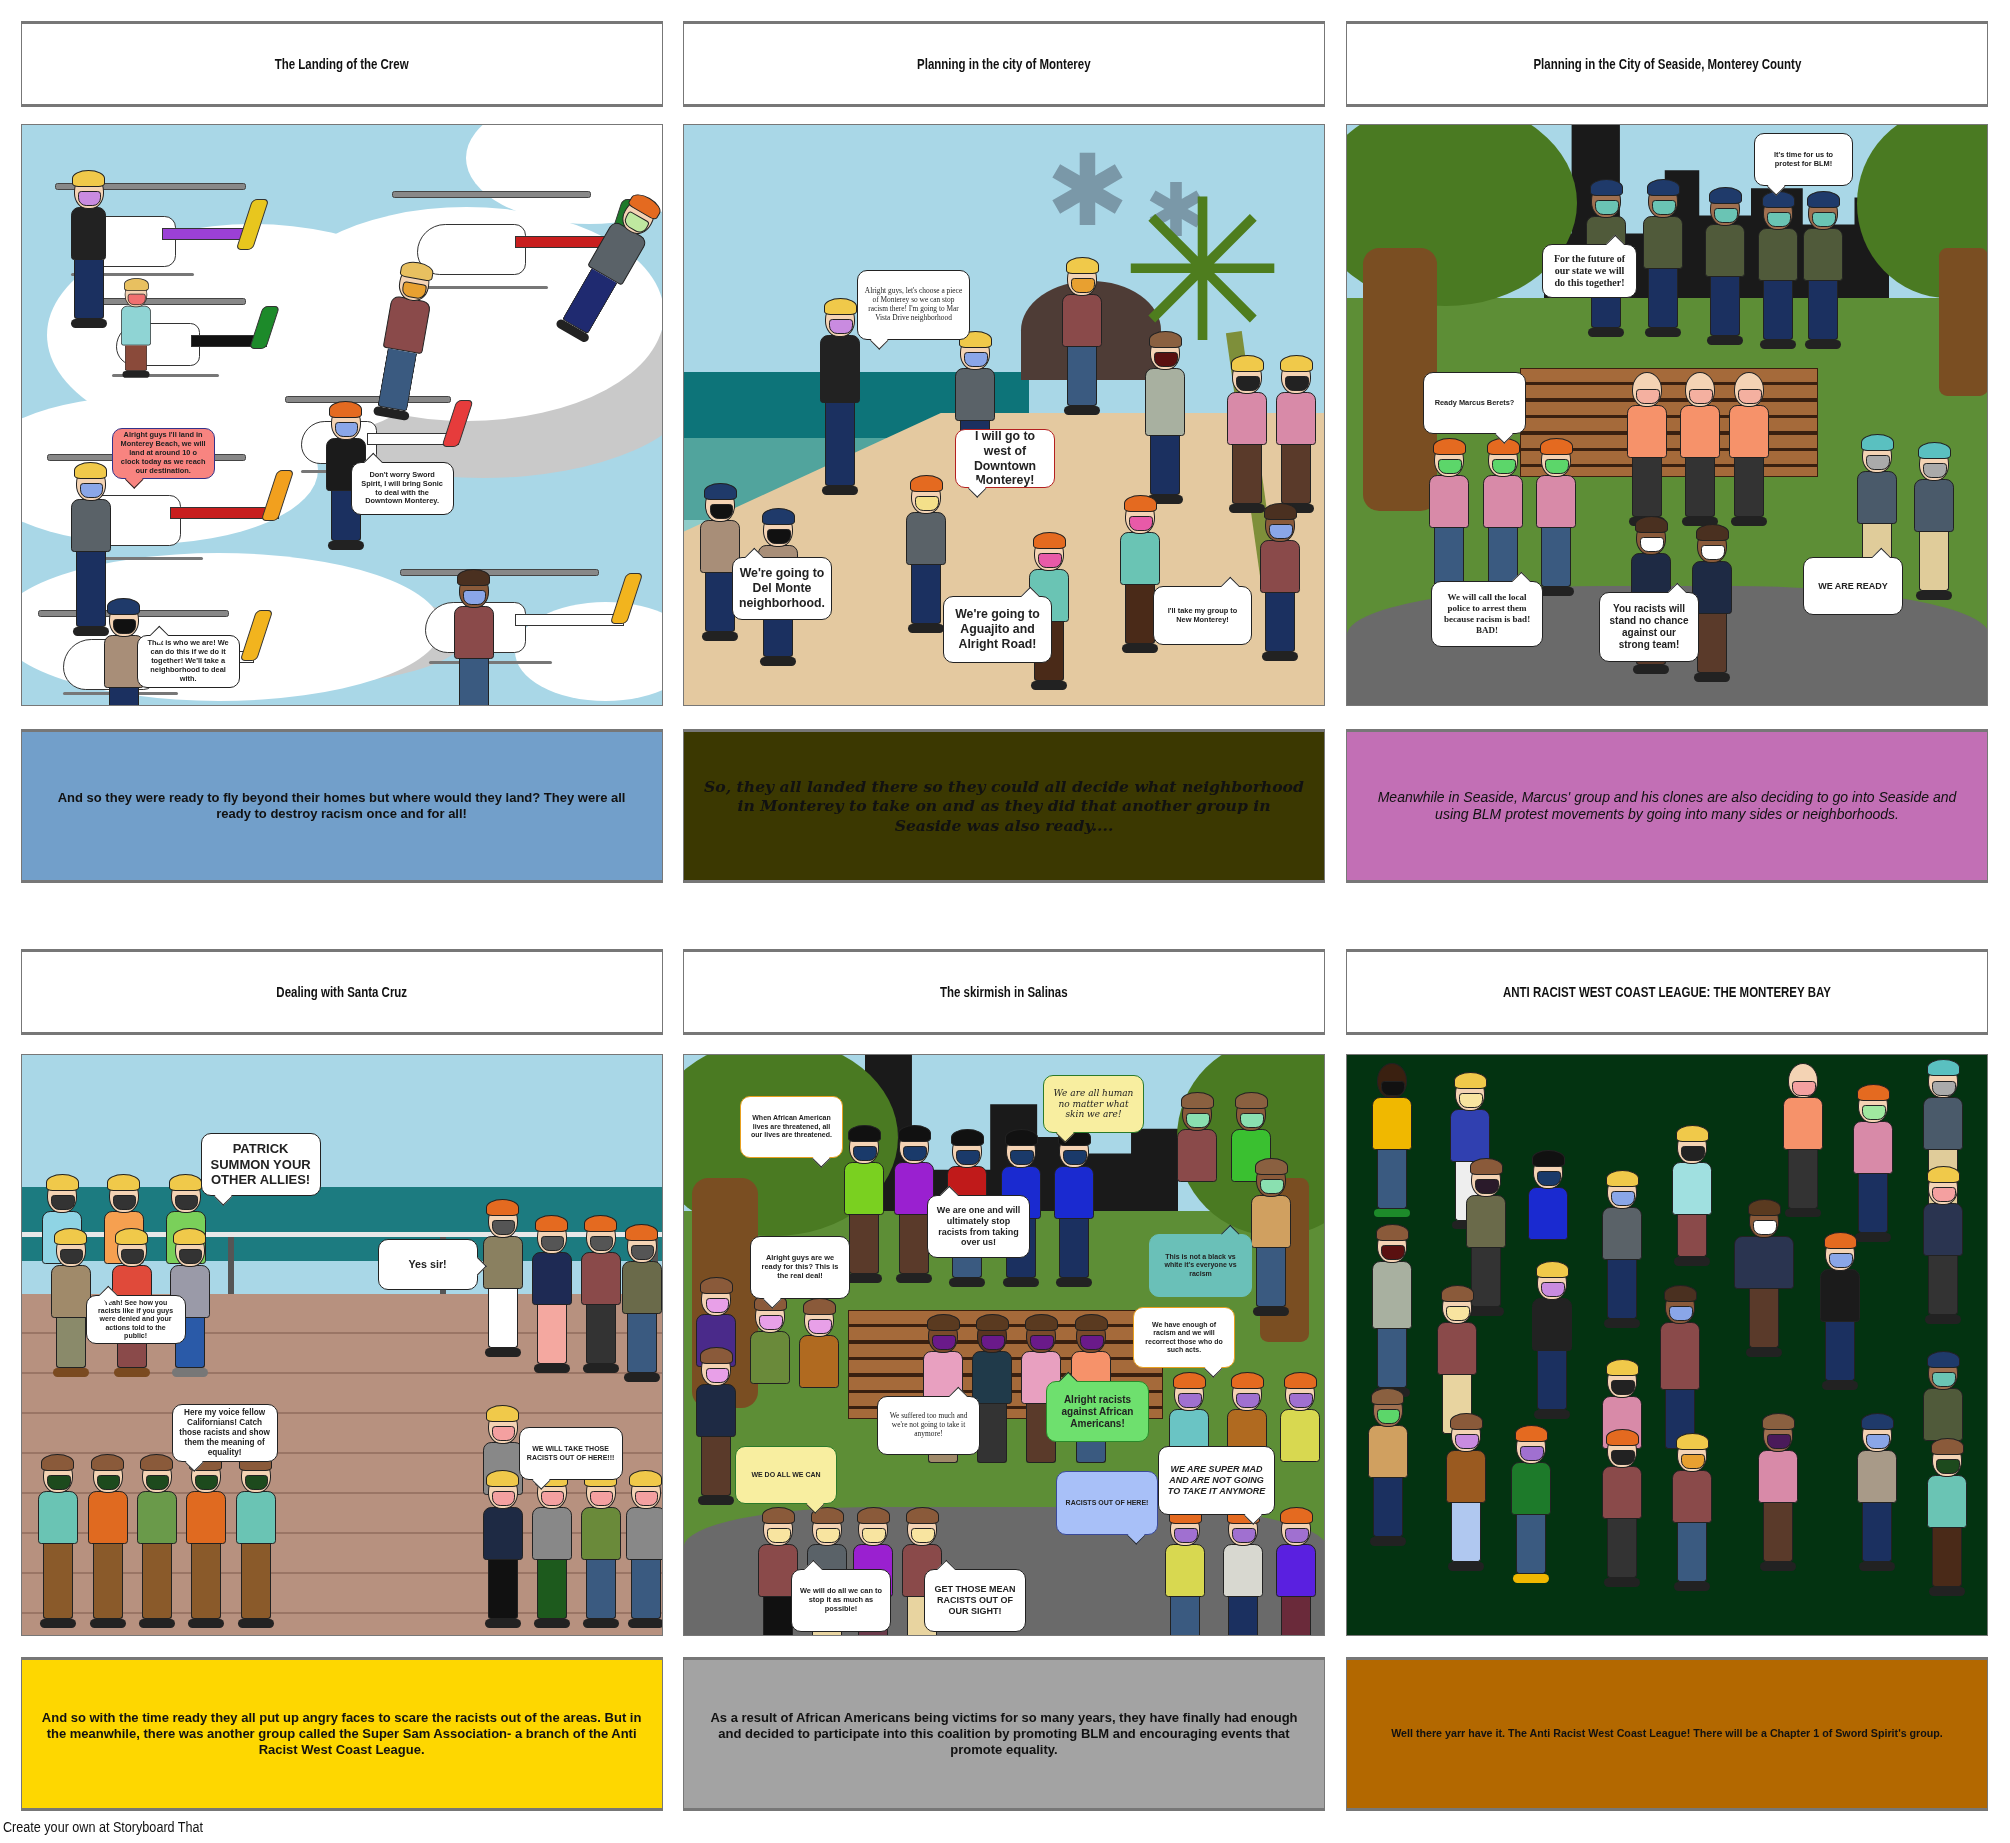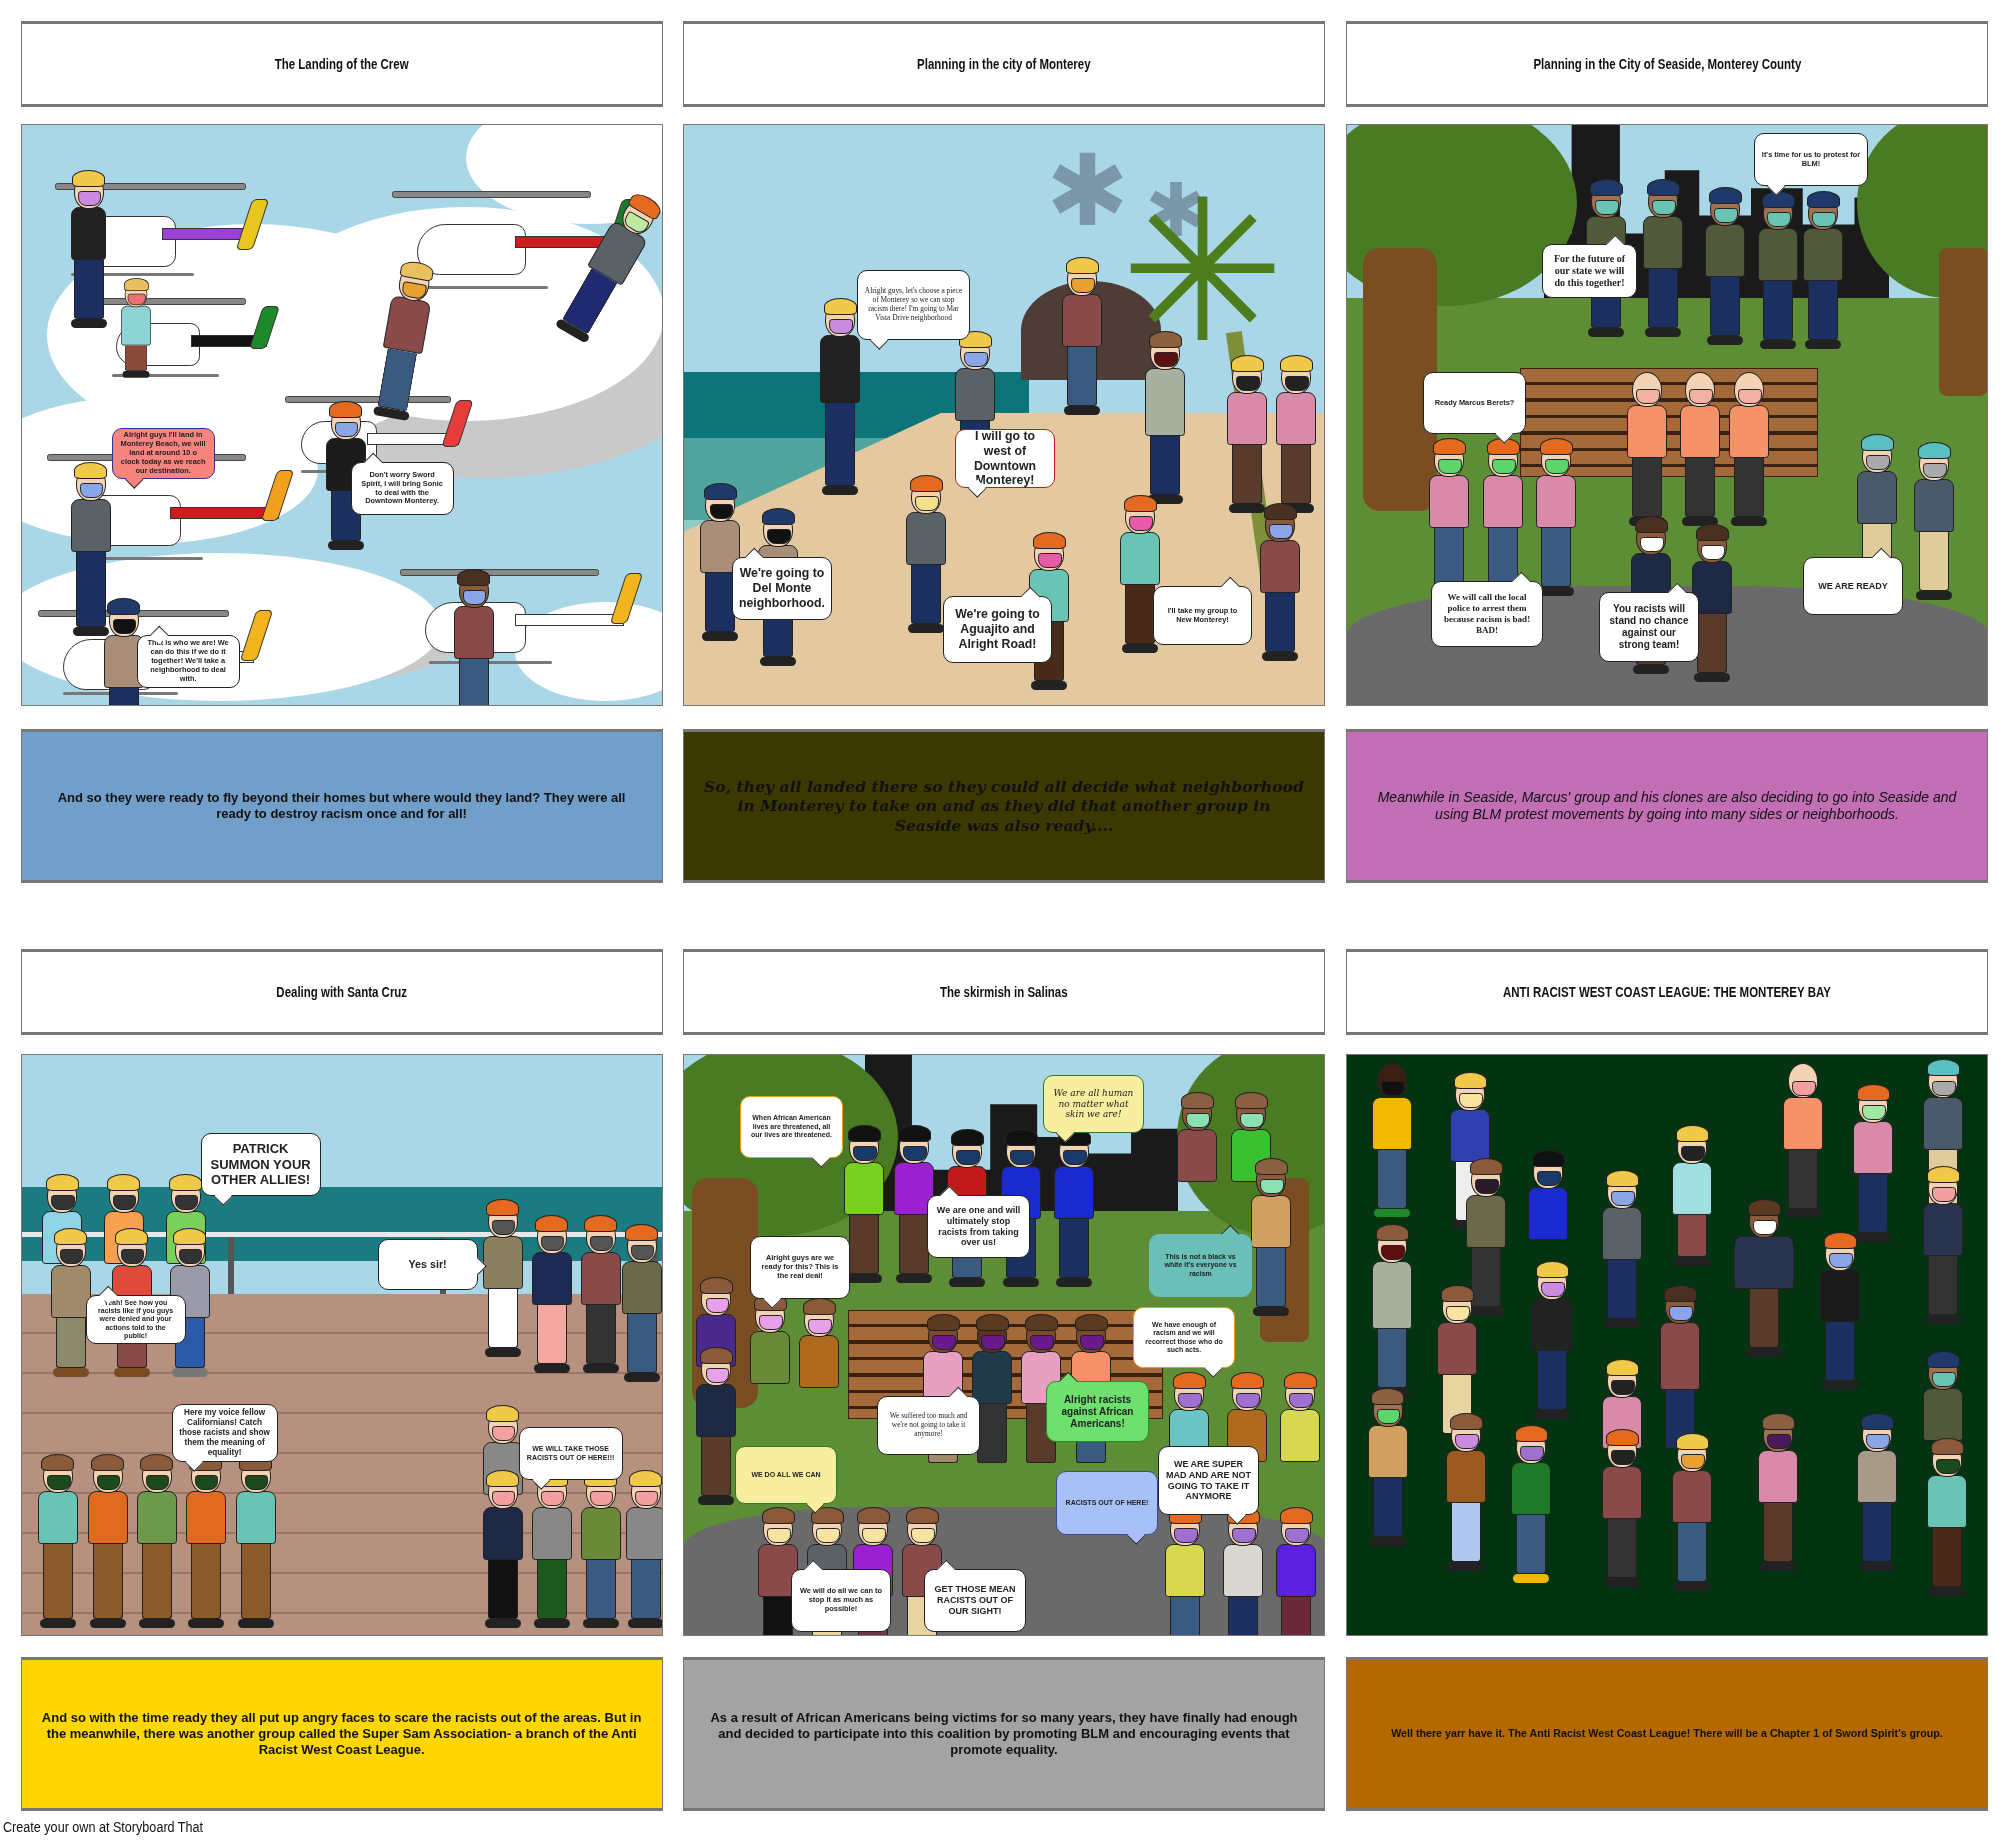--- a/index.html
+++ b/index.html
@@ -463,21 +463,21 @@
   <div class="figure" style="left:567px; top:321px;">
       <div class="fig-head" style="background:#f4d3b4;">
         <div class="fig-hair" style="background:#5ac0c0;"></div>
         <div class="fig-mask" style="background:#aaa;"></div>
       </div>
       <div class="fig-body" style="background:#4a5a6a;"></div>
       <div class="fig-legs" style="background:#e0cc9a;"></div>
       <div class="fig-shoes"></div>
     </div>
 
-  <div class="bubble tail-bl" style="left:407px; top:8.2px; width:114px; height:53px; font-size:7.4px;">
+  <div class="bubble tail-bl" style="left:407px; top:8.2px; width:99px; height:53px; font-size:7.4px;">
       <span>It's time for us to protest for BLM!</span>
     </div>
   <div class="bubble tail-tr serif" style="left:195px; top:119px; width:95px; height:54px; font-size:10px; font-weight:bold;">
       <span>For the future of our state we will do this together!</span>
     </div>
   <div class="bubble tail-br" style="left:76px; top:247px; width:103px; height:62px; font-size:7.4px;">
       <span>Ready Marcus Berets?</span>
     </div>
   <div class="bubble tail-tr serif" style="left:84px; top:456px; width:112px; height:66px; font-size:9px; font-weight:bold;">
       <span>We will call the local police to arrest them because racism is bad! BAD!</span>
@@ -951,21 +951,21 @@
     </div>
   <div class="bubble tail-tr serif" style="left:193px; top:341px; width:103px; height:59px; font-size:7.4px;">
       <span>We suffered too much and we're not going to take it anymore!</span>
     </div>
   <div class="bubble tail-tl" style="left:362px; top:326px; width:103px; height:61px; background:#6ee06e; border-color:#2a8a2a; font-size:10px;">
       <span>Alright racists against African Americans!</span>
     </div>
   <div class="bubble tail-br" style="left:51px; top:391px; width:102px; height:58px; background:#f8eea0; border-color:#2a7a2a; font-size:7px;">
       <span>WE DO ALL WE CAN</span>
     </div>
-  <div class="bubble tail-br" style="left:474px; top:391px; width:101px; height:69px; font-size:9px;">
+  <div class="bubble tail-br" style="left:474px; top:391px; width:117px; height:69px; font-size:9px;font-style:italic;">
       <span>WE ARE SUPER MAD AND ARE NOT GOING TO TAKE IT ANYMORE</span>
     </div>
   <div class="bubble tail-br" style="left:372px; top:416px; width:102px; height:64px; background:#a8c0f8; border-color:#3a4a9a; font-size:7px;">
       <span>RACISTS OUT OF HERE!</span>
     </div>
   <div class="bubble tail-tl" style="left:107px; top:514px; width:100px; height:63px; font-size:7.4px;">
       <span>We will do all we can to stop it as much as possible!</span>
     </div>
   <div class="bubble tail-tl" style="left:240px; top:514px; width:102px; height:63px; font-size:9px;">
       <span>GET THOSE MEAN RACISTS OUT OF OUR SIGHT!</span>

